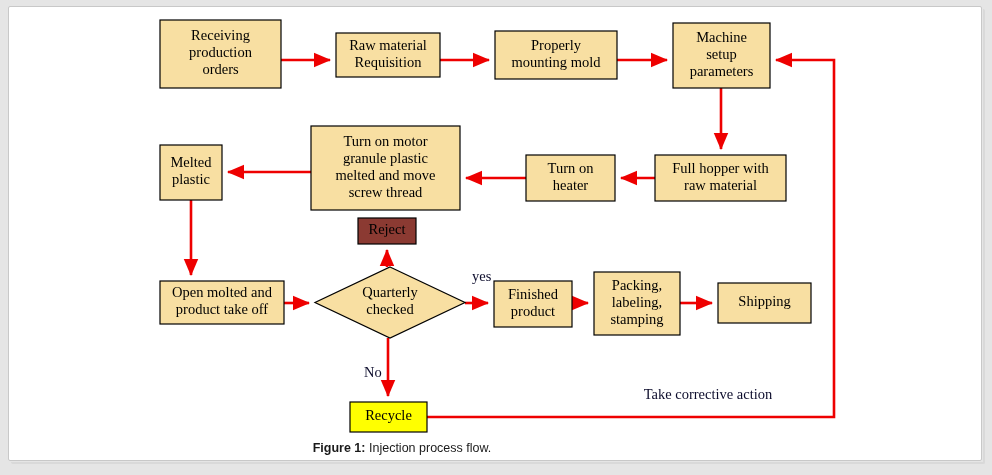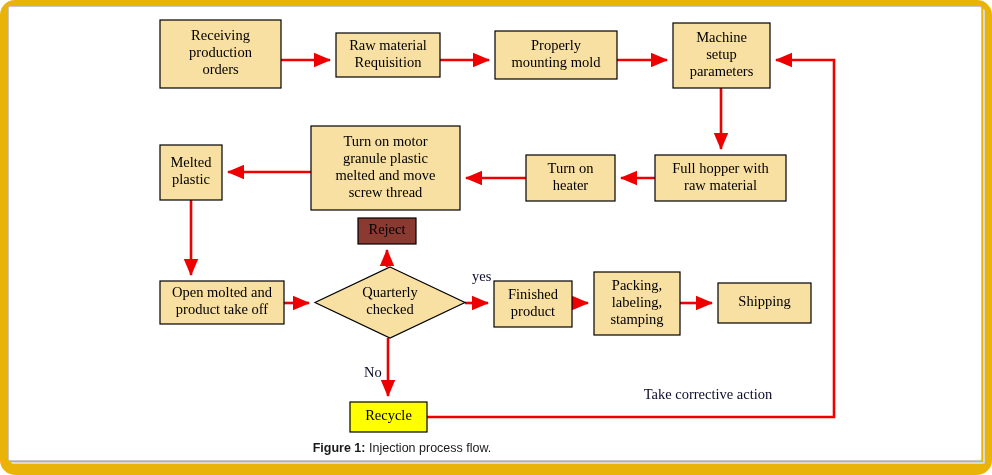--- a/index.html
+++ b/index.html
@@ -8,23 +8,22 @@
     padding: 0;
     background: #ffffff;
   }
   body {
     font-family: "Liberation Serif", "DejaVu Serif", serif;
   }
   #page {
     position: relative;
     width: 992px;
     height: 475px;
-    background: #eab308;
+    background: #e5e5e5;
     overflow: hidden;
-    border-radius: 15px;
   }
   .frame {
     position: absolute;
     left: 8px;
     top: 6px;
     width: 974px;
     height: 455px;
     border: 1px solid #c8c8c8;
     border-radius: 2px;
     box-sizing: border-box;

